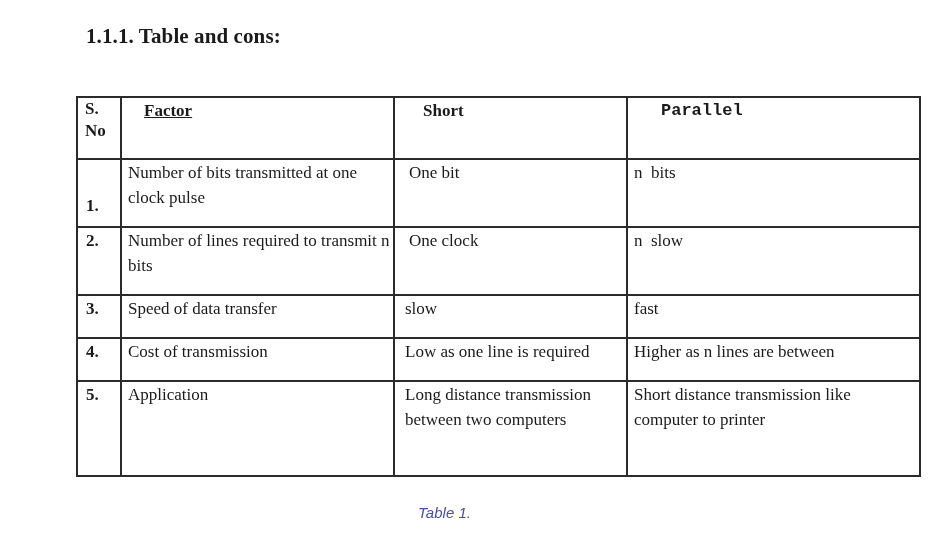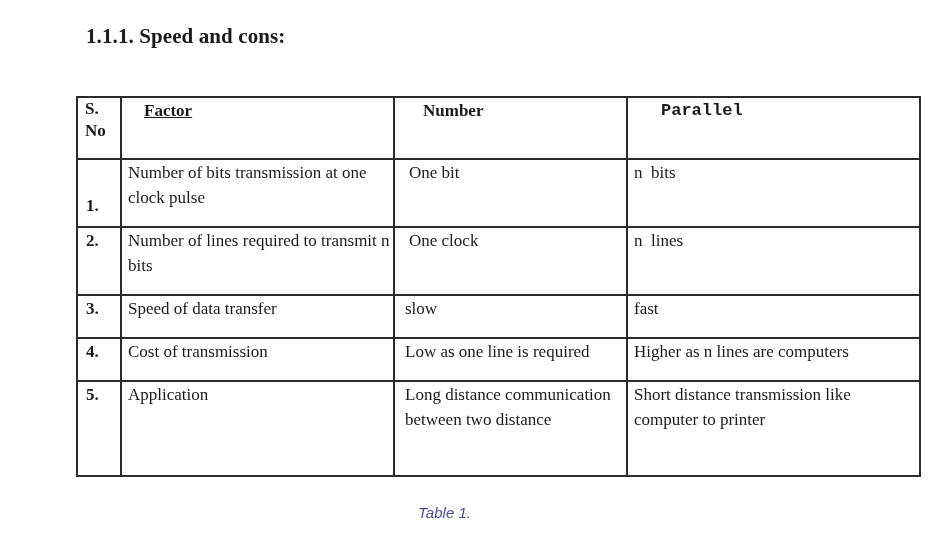--- a/index.html
+++ b/index.html
@@ -89,64 +89,64 @@
       padding-left: 0;
     }
     .caption span {
       position: relative;
       left: -2px;
     }
   </style>
 </head>
 <body>
 
-<h3 class="heading">1.1.1. Speed and cons:</h3>
+<h3 class="heading">1.1.1. Table and cons:</h3>
 
 <table class="cmp">
   <colgroup>
     <col class="c-sno">
     <col class="c-factor">
     <col class="c-serial">
     <col class="c-parallel">
   </colgroup>
   <tbody>
       <tr class="hdr-row">
     <th class="hdr-sno">S. No</th>
     <th class="hdr-factor">Factor</th>
-    <th class="hdr-serial">Number</th>
+    <th class="hdr-serial">Short</th>
     <th class="hdr-parallel">Parallel</th>
   </tr>
   <tr class="r1">
     <td class="sno">1.</td>
-    <td class="factor">Number of bits transmission at one clock pulse</td>
+    <td class="factor">Number of bits transmitted at one clock pulse</td>
     <td class="serial">One bit</td>
     <td class="parallel" style="white-space:pre;">n  bits</td>
   </tr>
   <tr class="r2">
     <td class="sno">2.</td>
     <td class="factor">Number of lines required to transmit n bits</td>
     <td class="serial">One clock</td>
-    <td class="parallel" style="white-space:pre;">n  lines</td>
+    <td class="parallel" style="white-space:pre;">n  slow</td>
   </tr>
   <tr class="r3">
     <td class="sno">3.</td>
     <td class="factor">Speed of data transfer</td>
     <td class="serial">slow</td>
     <td class="parallel">fast</td>
   </tr>
   <tr class="r4">
     <td class="sno">4.</td>
     <td class="factor">Cost of transmission</td>
     <td class="serial">Low as one line is required</td>
-    <td class="parallel">Higher as n lines are computers</td>
+    <td class="parallel">Higher as n lines are between</td>
   </tr>
   <tr class="r5">
     <td class="sno">5.</td>
     <td class="factor">Application</td>
-    <td class="serial">Long distance communication between two distance</td>
+    <td class="serial">Long distance transmission between two computers</td>
     <td class="parallel">Short distance transmission like computer to printer</td>
   </tr>
 </tbody>
   </table>
 
 <div class="caption">
   <span>Table 1.</span>
 </div>
 
 </body></html>

